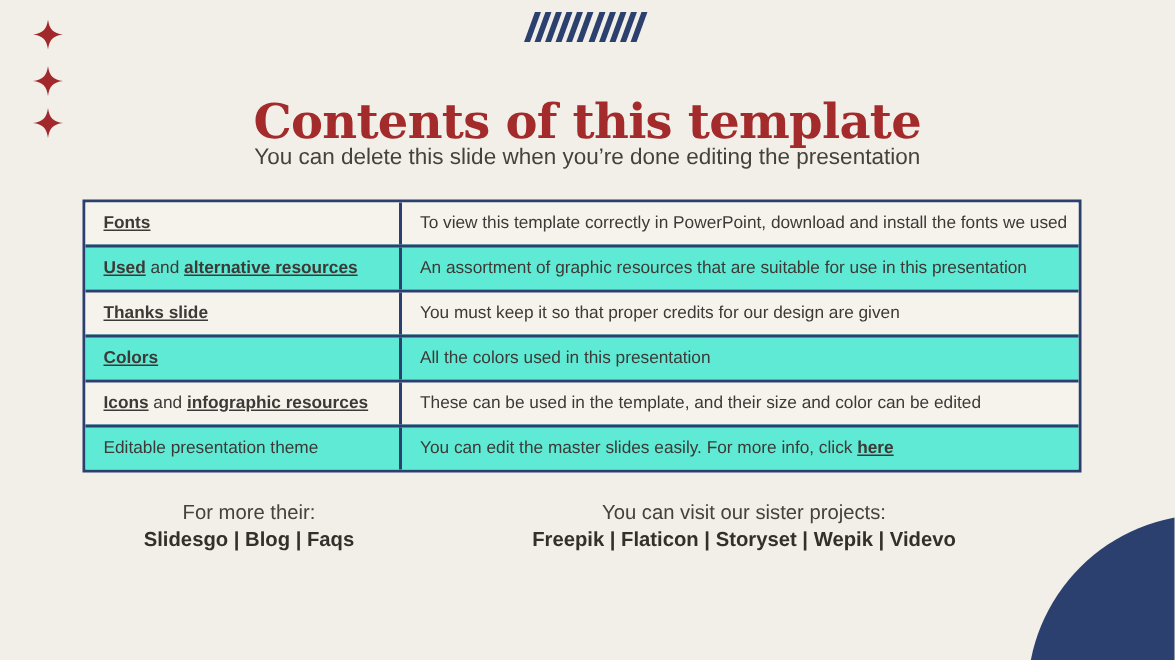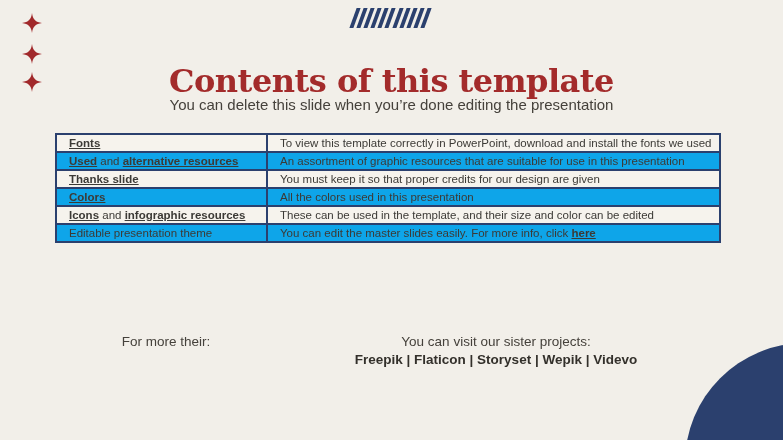--- a/index.html
+++ b/index.html
@@ -50,25 +50,25 @@
   
   .contents-table {
     position: absolute; left: 55px; top: 133px;
     width: 666px;
     border: 2px solid #2b406e;
     box-sizing: border-box;
   }
   .ct-row {
     display: grid;
     grid-template-columns: 211px 1fr;
-    height: 16px;
+    height: 28px;
   }
   .ct-row + .ct-row { border-top: 2px solid #2b406e; }
   .ct-row.odd  { background: #f6f3ed; }
-  .ct-row.even { background: #0ea5e9; }
+  .ct-row.even { background: #5eead4; }
   .ct-cell {
     display: flex; align-items: center;
     padding: 0 10px 0 12px;
     font-size: 11.5px;
     white-space: nowrap; overflow: hidden;
   }
   .ct-cell.left { border-right: 2px solid #2b406e; }
   .seg-link {
     font-weight: bold;
     text-decoration: underline;
@@ -182,19 +182,20 @@
       </div>
       <div class="ct-cell right">
         <span class="seg-plain">You can edit the master slides easily. For more info, click </span>
         <span class="seg-link">here</span>
       </div>
     </div>
   </div>
 
 <div class="footer-block" id="footer-left">
   <div class="footer-heading">For more their:</div>
+  <div class="footer-links" id="footer-left-links"><span class="footer-link">Slidesgo</span><span class="footer-sep"> | </span><span class="footer-link">Blog</span><span class="footer-sep"> | </span><span class="footer-link">Faqs</span></div>
 </div>
 <div class="footer-block" id="footer-right">
   <div class="footer-heading">You can visit our sister projects:</div>
   <div class="footer-links" id="footer-right-links"><span class="footer-link">Freepik</span><span class="footer-sep"> | </span><span class="footer-link">Flaticon</span><span class="footer-sep"> | </span><span class="footer-link">Storyset</span><span class="footer-sep"> | </span><span class="footer-link">Wepik</span><span class="footer-sep"> | </span><span class="footer-link">Videvo</span></div>
 </div>
 
 <div class="corner-circle"></div>
 
 </body></html>

